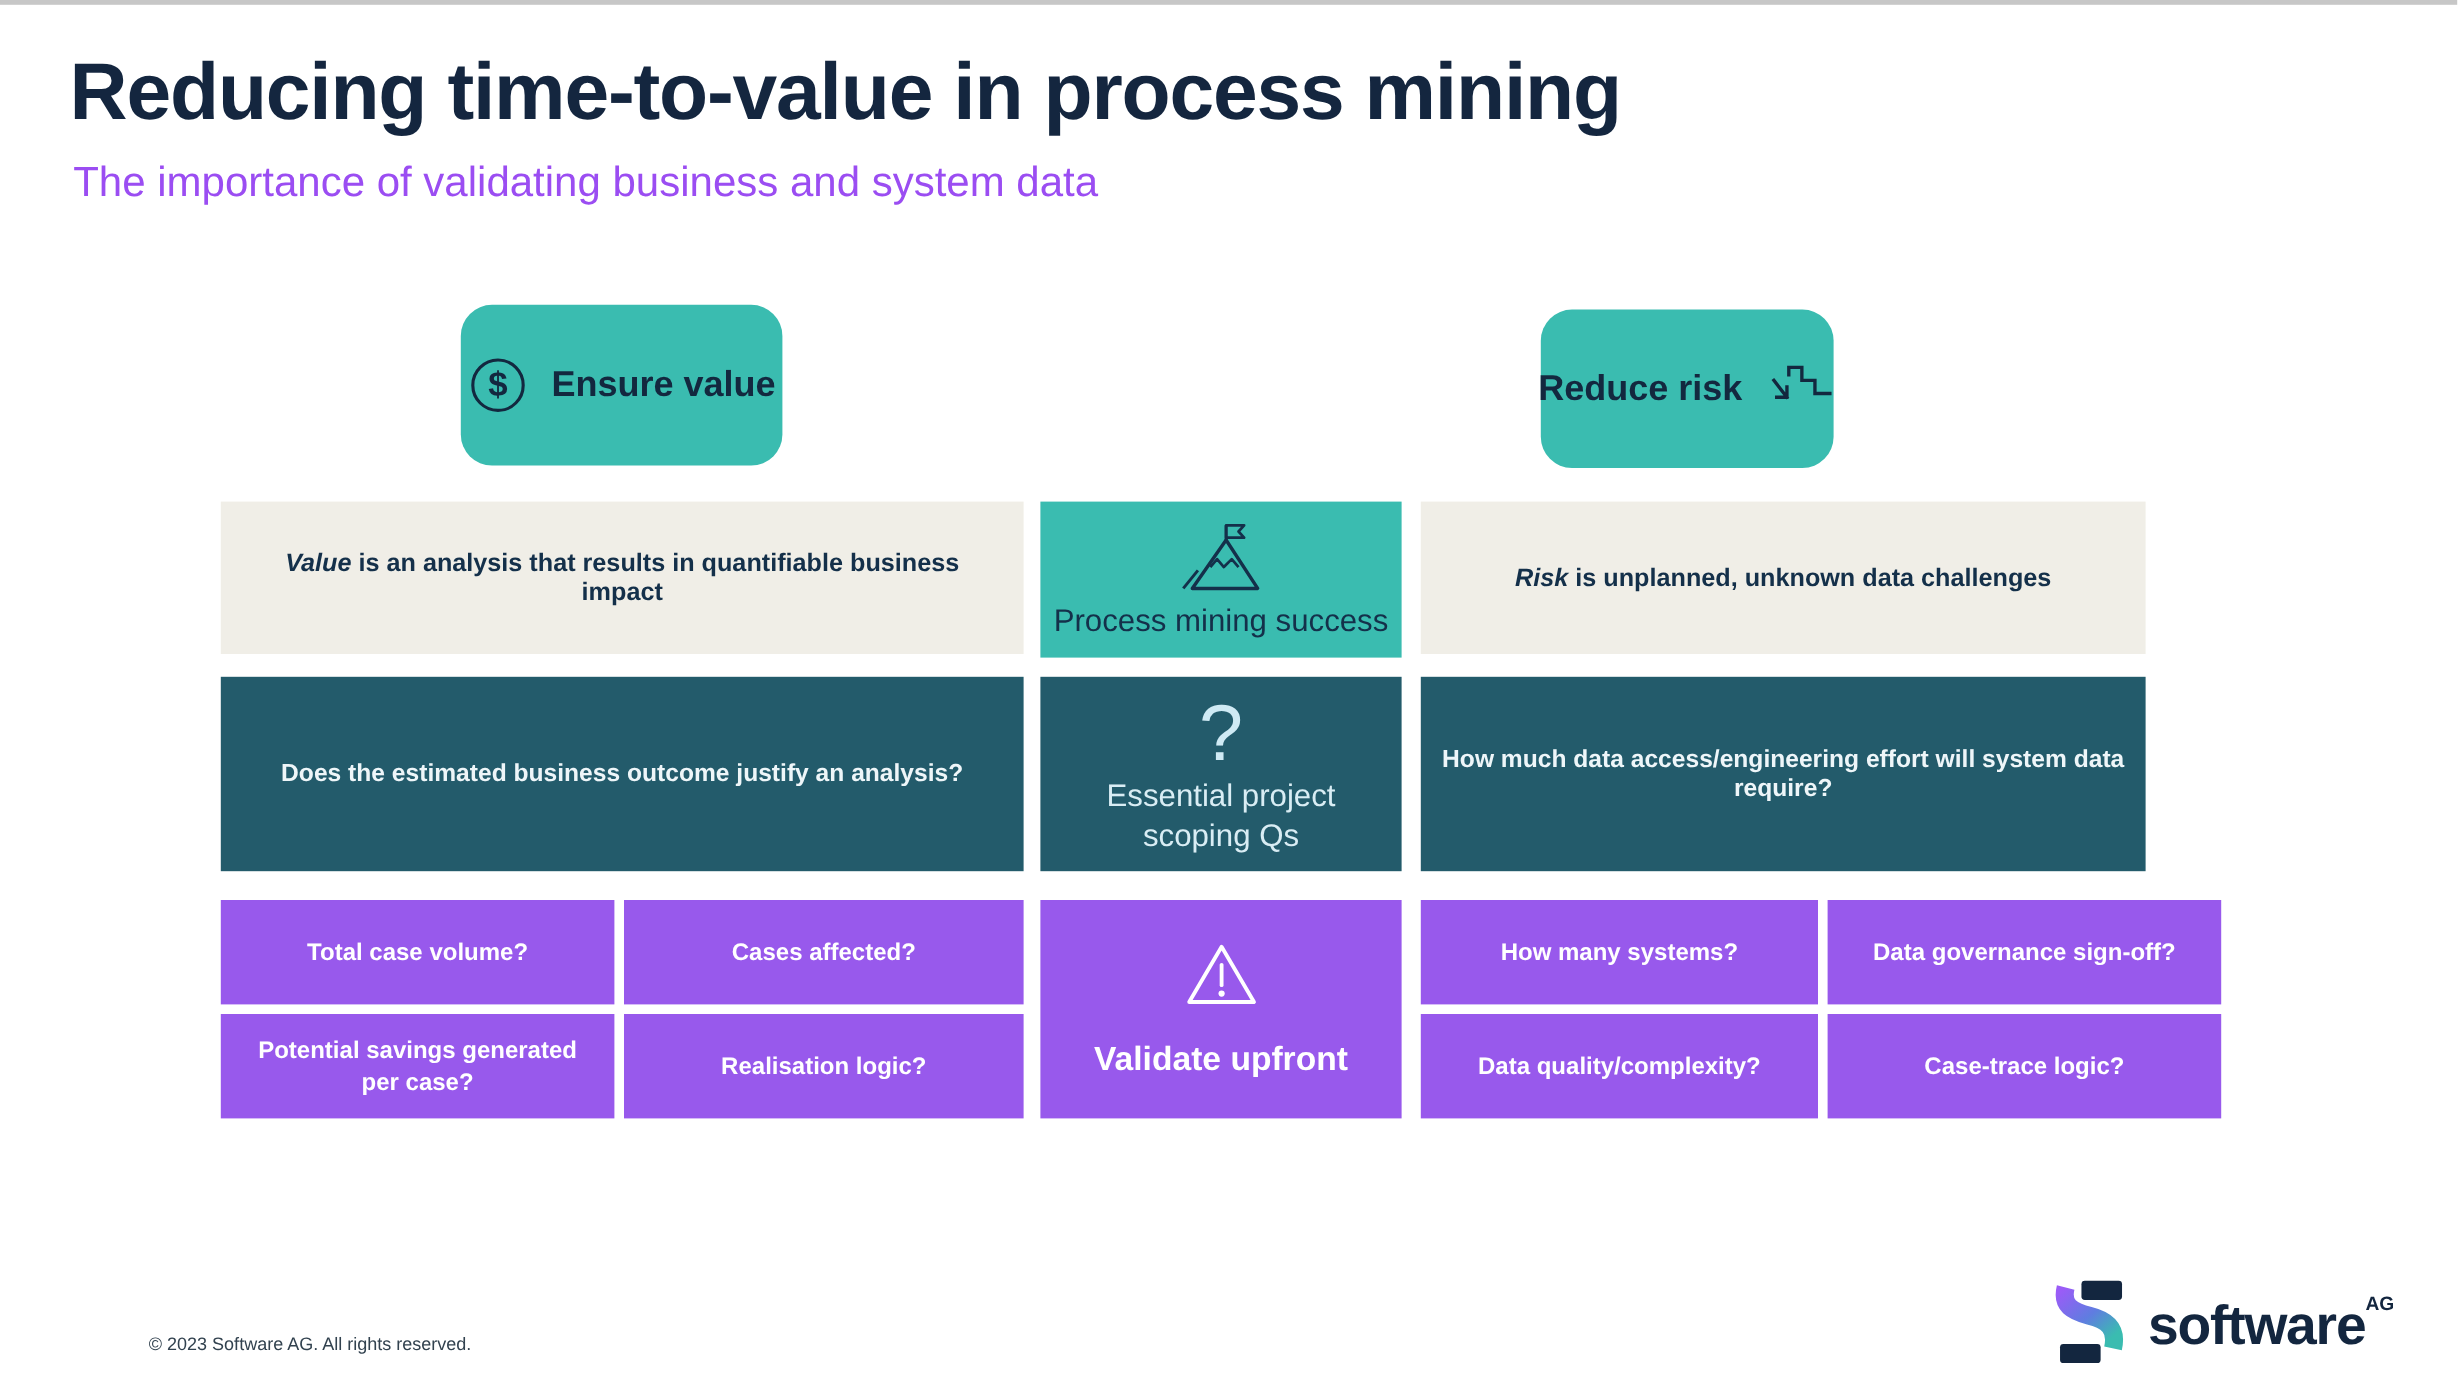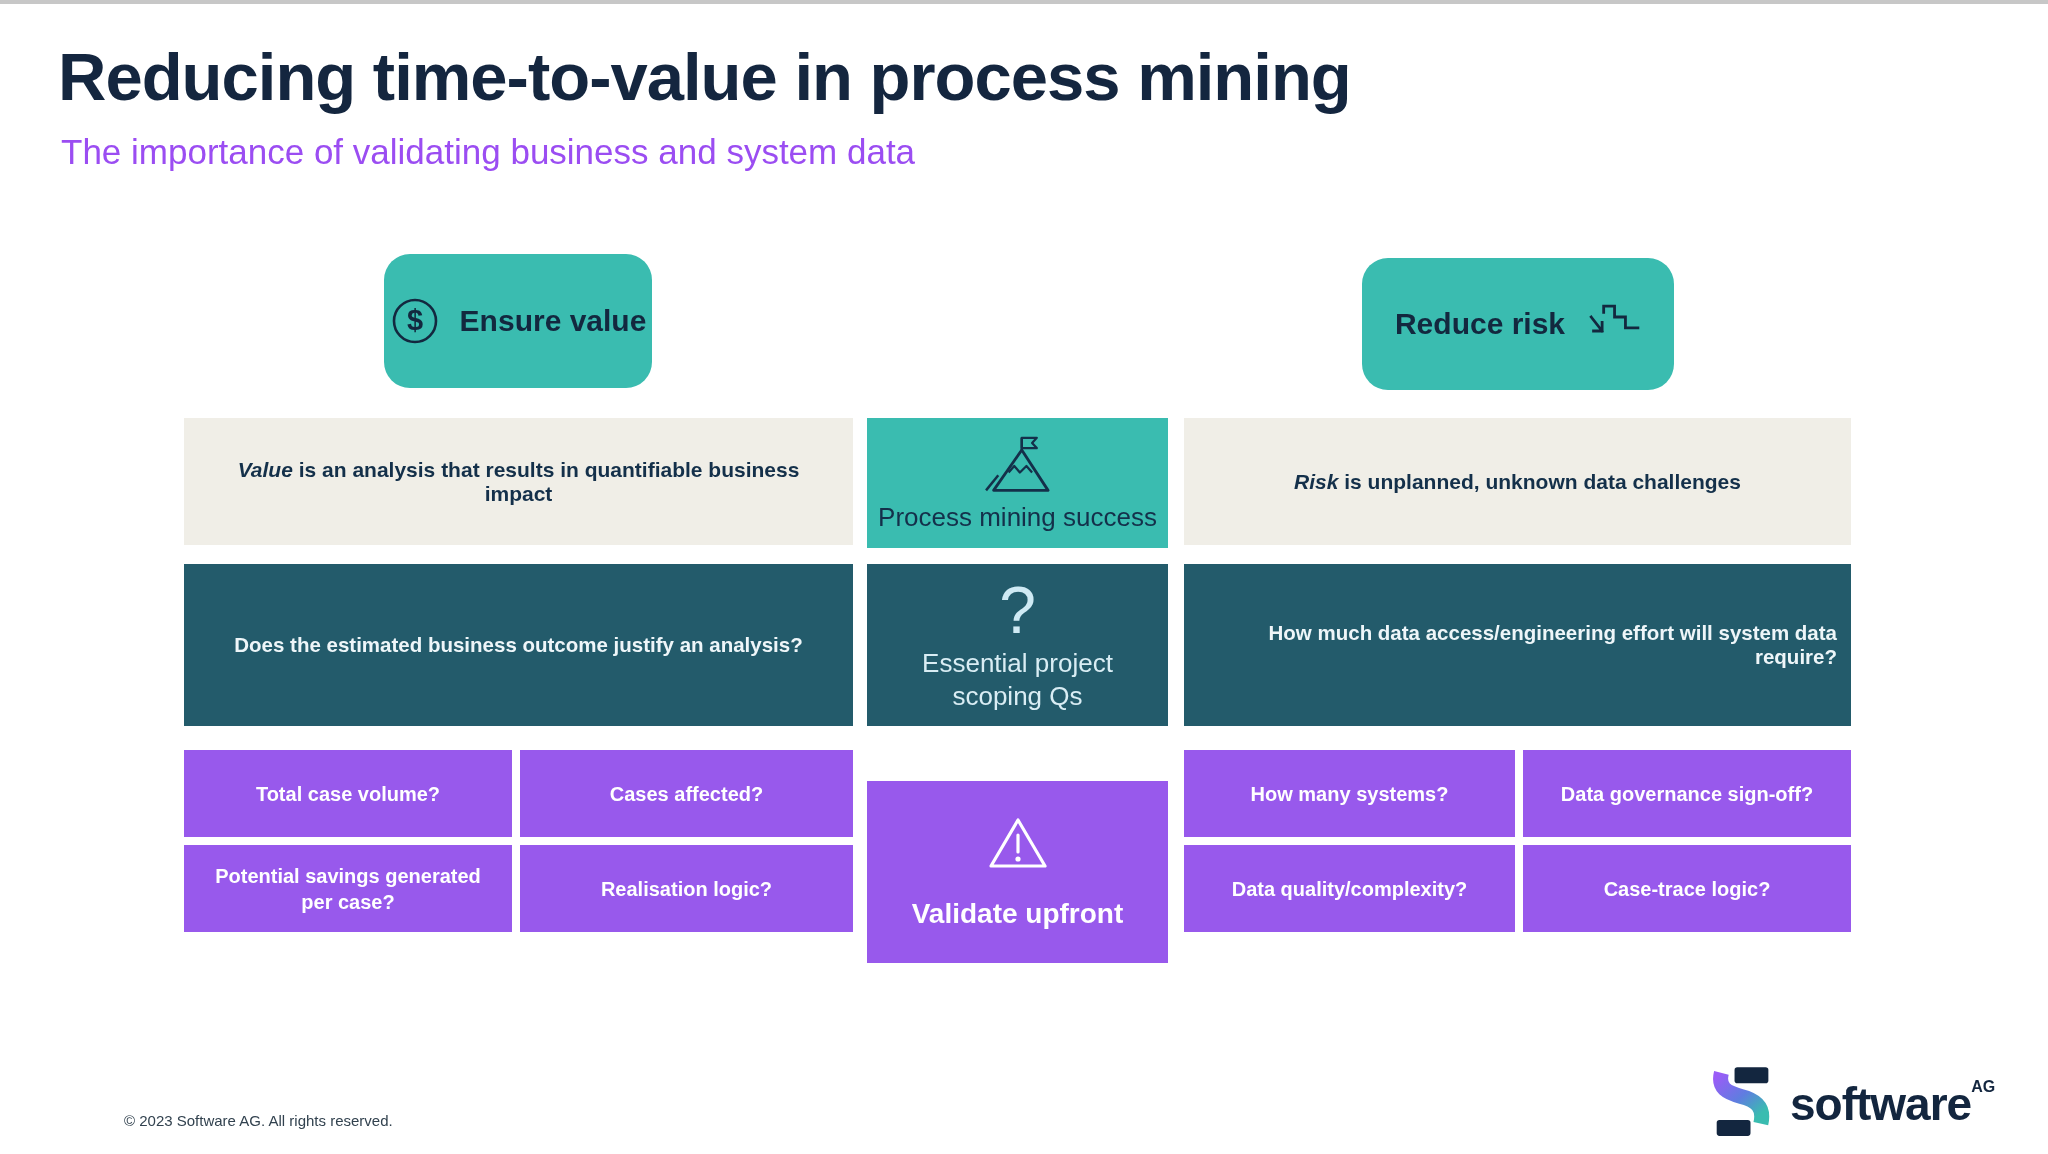--- a/index.html
+++ b/index.html
@@ -21,50 +21,50 @@
     position:absolute;left:61px;top:132px;width:1200px;
     font-size:35px;font-weight:400;color:#9b4df2;
   }
 
   .pill{
     position:absolute;background:#3abcb0;border-radius:26px;
     display:flex;align-items:center;justify-content:center;gap:20px;
     color:#13283f;
   }
   .pill-ensure{left:384px;top:254px;width:268px;height:134px;}
-  .pill-reduce{left:1362px;top:258px;width:312px;height:132px;}
+  .pill-reduce{left:1284px;top:258px;width:244px;height:132px;justify-content:flex-end;}
   .pill .label{font-size:30px;font-weight:700;white-space:nowrap;}
 
   .box{
     position:absolute;display:flex;align-items:center;justify-content:center;
     text-align:center;box-sizing:border-box;
   }
   .beige{background:#f0eee7;color:#14304a;font-size:21px;font-weight:700;padding:0 28px;}
   .beige .lead{font-style:italic;font-weight:700;}
   .dark{background:#235b6b;color:#eef6f9;font-size:20.5px;font-weight:700;padding:0 14px;}
   .teal-center{
     background:#3abcb0;color:#14304a;font-size:26px;font-weight:400;
     flex-direction:column;gap:6px;padding:10px 8px;
   }
   .dark-center{
     background:#235b6b;color:#d9edf4;font-size:26px;font-weight:400;
     flex-direction:column;gap:2px;padding:6px 32px;line-height:1.28;
   }
   .purple{background:#9859ec;color:#ffffff;font-size:20px;font-weight:700;padding:0 26px;line-height:1.3;}
   .purple-center{
     background:#9859ec;color:#ffffff;
-    flex-direction:column;gap:26px;padding:14px 20px;margin-top:31px;
+    flex-direction:column;gap:26px;padding:14px 20px;
   }
   .purple-center .label{font-size:28px;font-weight:700;}
 
   
   .r1{top:418px;height:127px;}
   .c-left{left:184px;width:669px;}
   .c-mid{left:867px;width:301px;}
-  .c-right{left:1184px;width:667px;text-align:right;}
+  .c-right{left:1184px;width:604px;}
   .r1m{top:418px;height:130px;}
   .r2{top:564px;height:162px;}
   .pa{top:750px;height:87px;}
   .pb{top:845px;height:87px;}
   .pl1{left:184px;width:328px;text-align:center;}
   .pl2{left:520px;width:333px;}
   .pr1{left:1184px;width:331px;}
   .pr2{left:1523px;width:328px;}
   .pc{left:867px;top:750px;width:301px;height:182px;}
 

